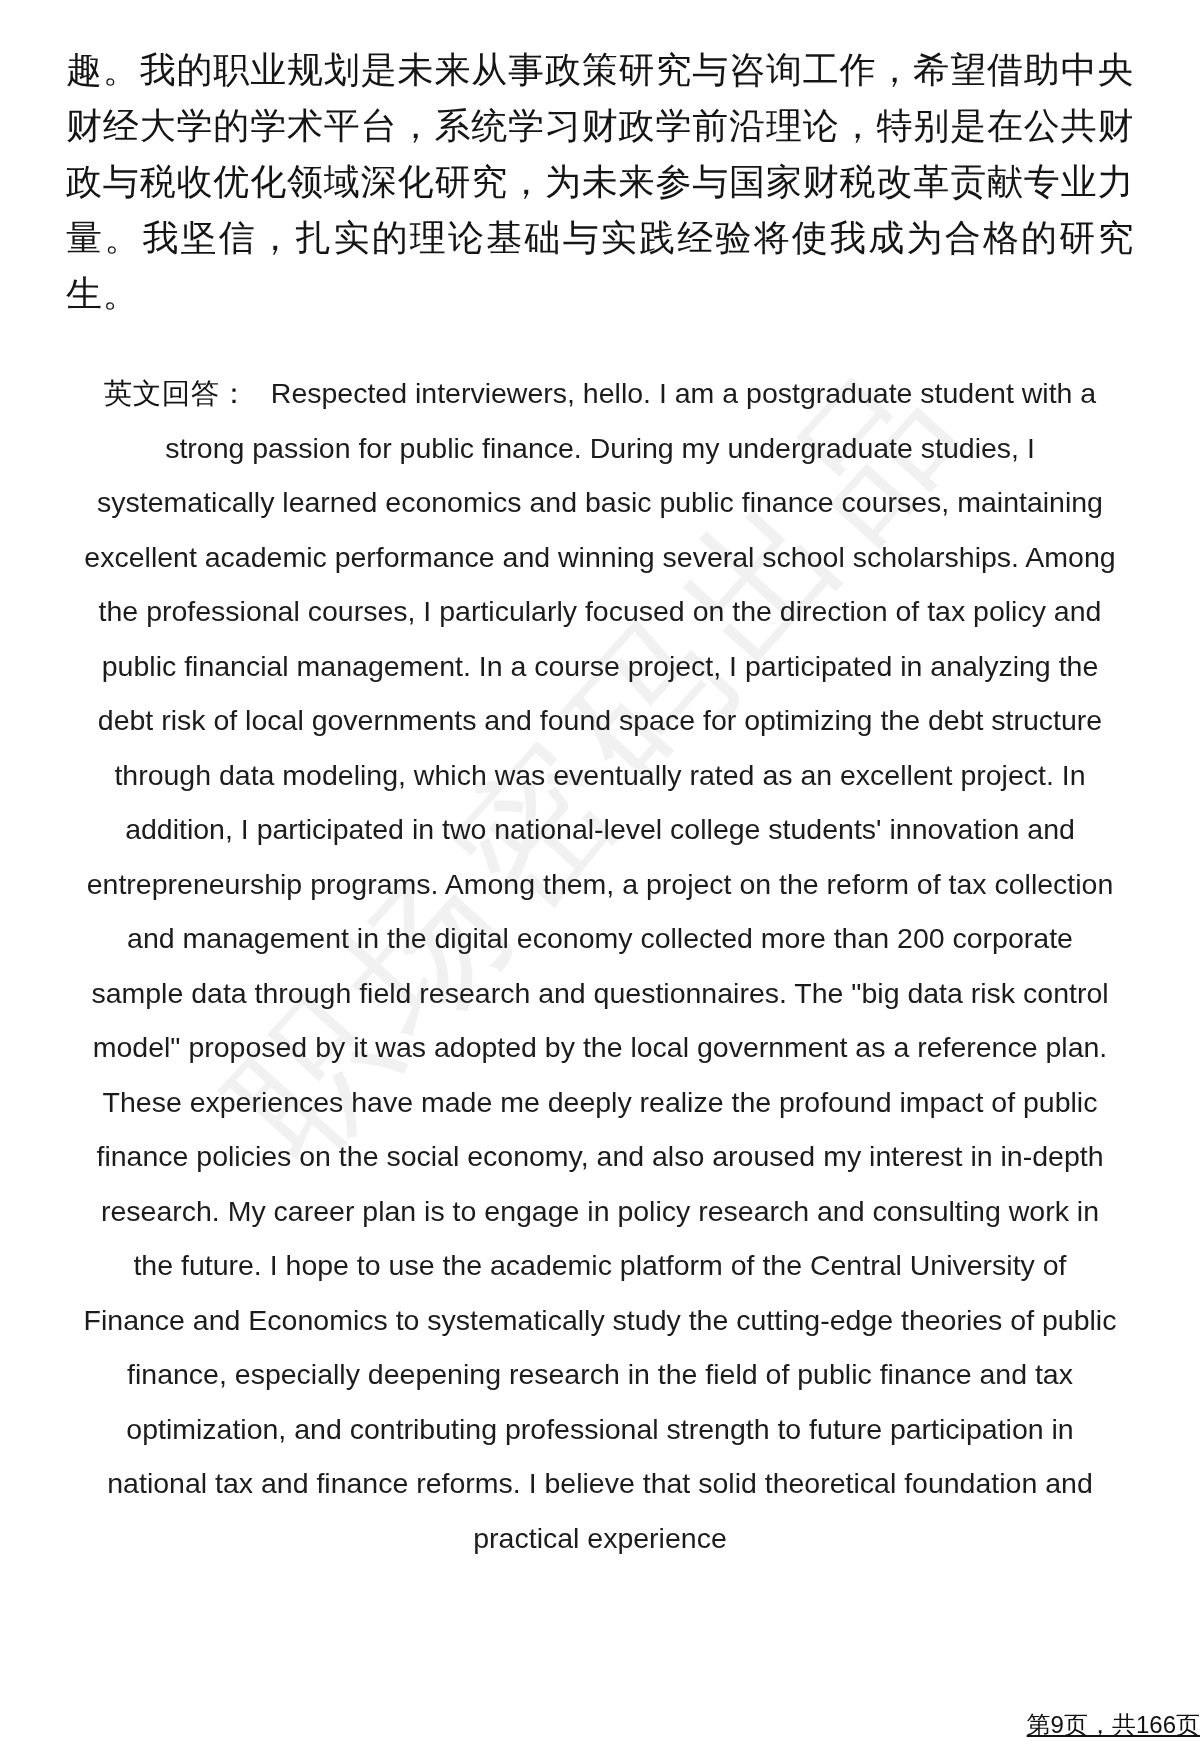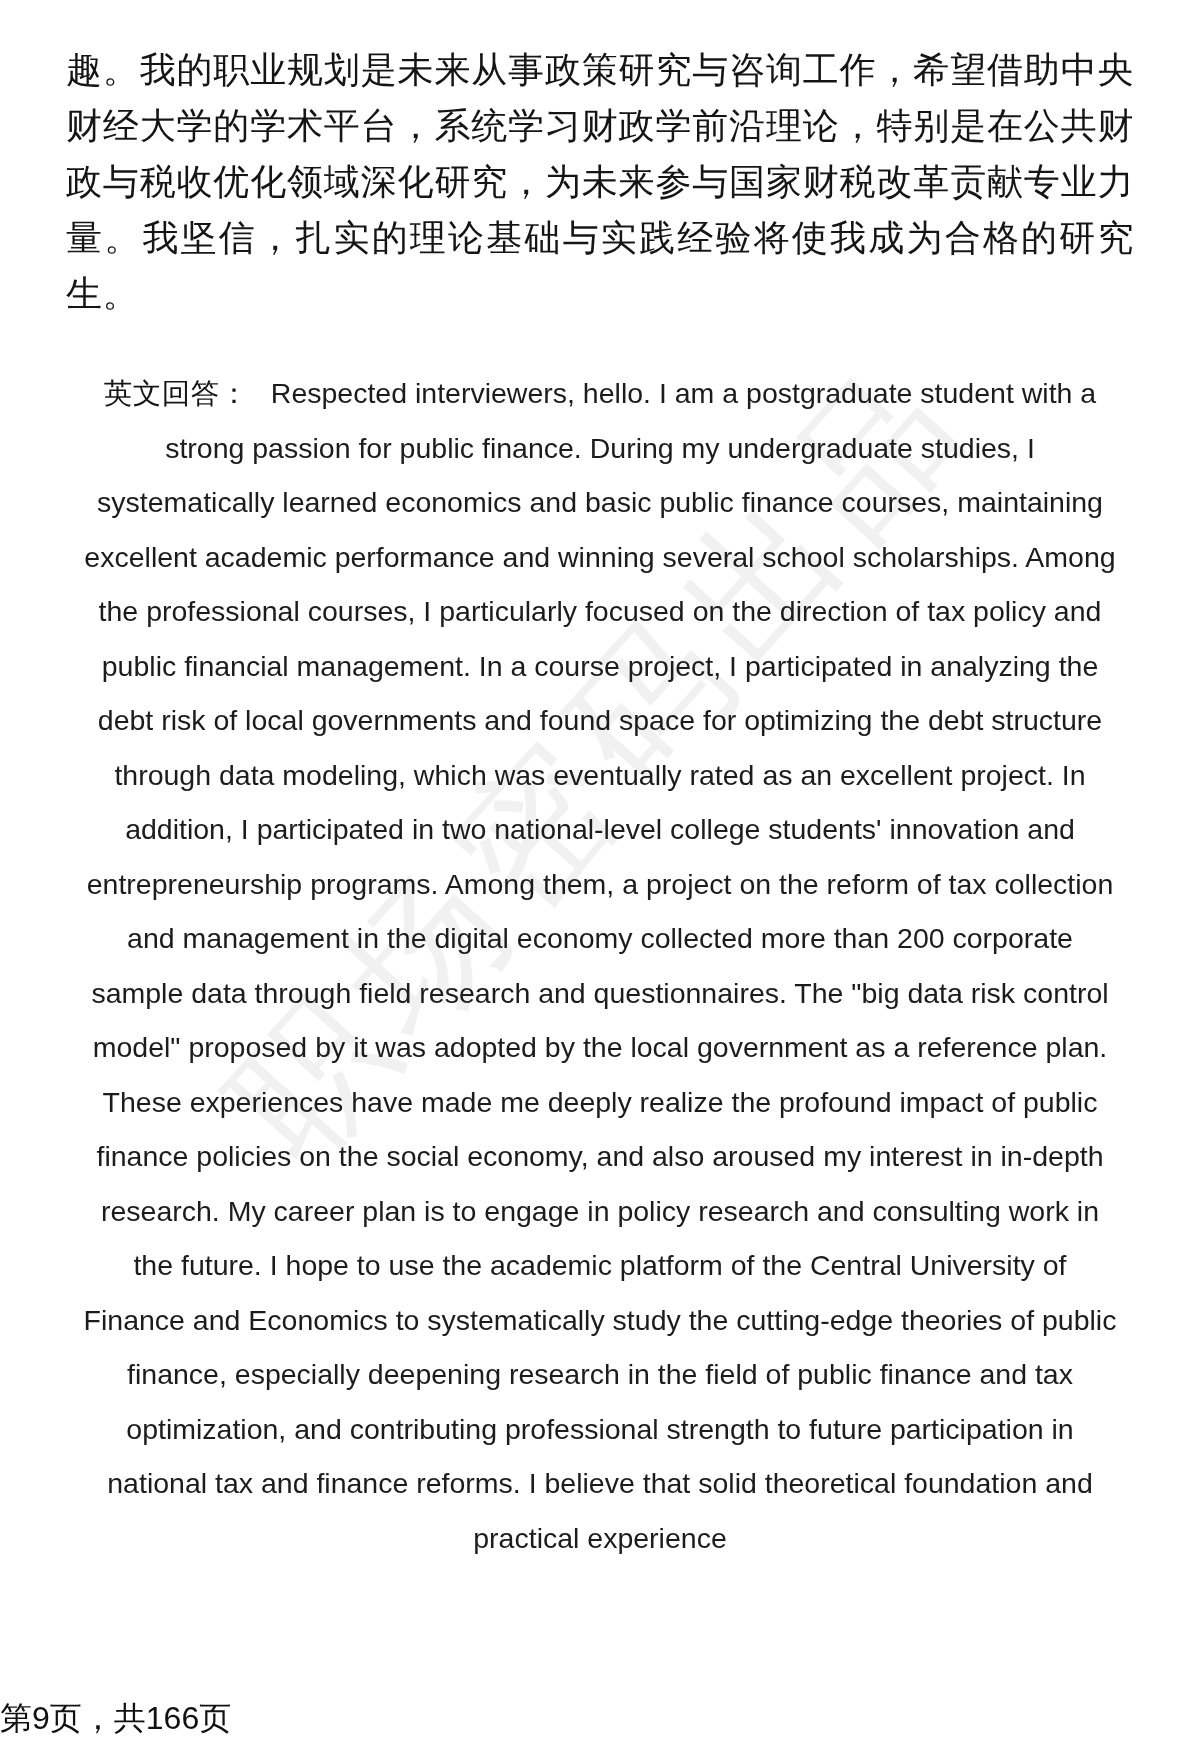--- a/index.html
+++ b/index.html
@@ -53,25 +53,26 @@
   .en-label {
     color: #151515;
     padding-right: 22px;
     letter-spacing: 0.5px;
   }
   .footer {
     position: absolute;
     left: 0;
     right: 0;
     bottom: 14px;
-    text-align: left;
-    font-size: 32px;
+    text-align: right;
+    font-size: 24px;
     color: #111111;
     z-index: 3;
     background: transparent;
+    text-decoration: underline;
   }
 </style>
 </head>
 <body>
 
 <div class="page">
 
   <div class="watermark">职场密码出品</div>
 
   <div class="content">

